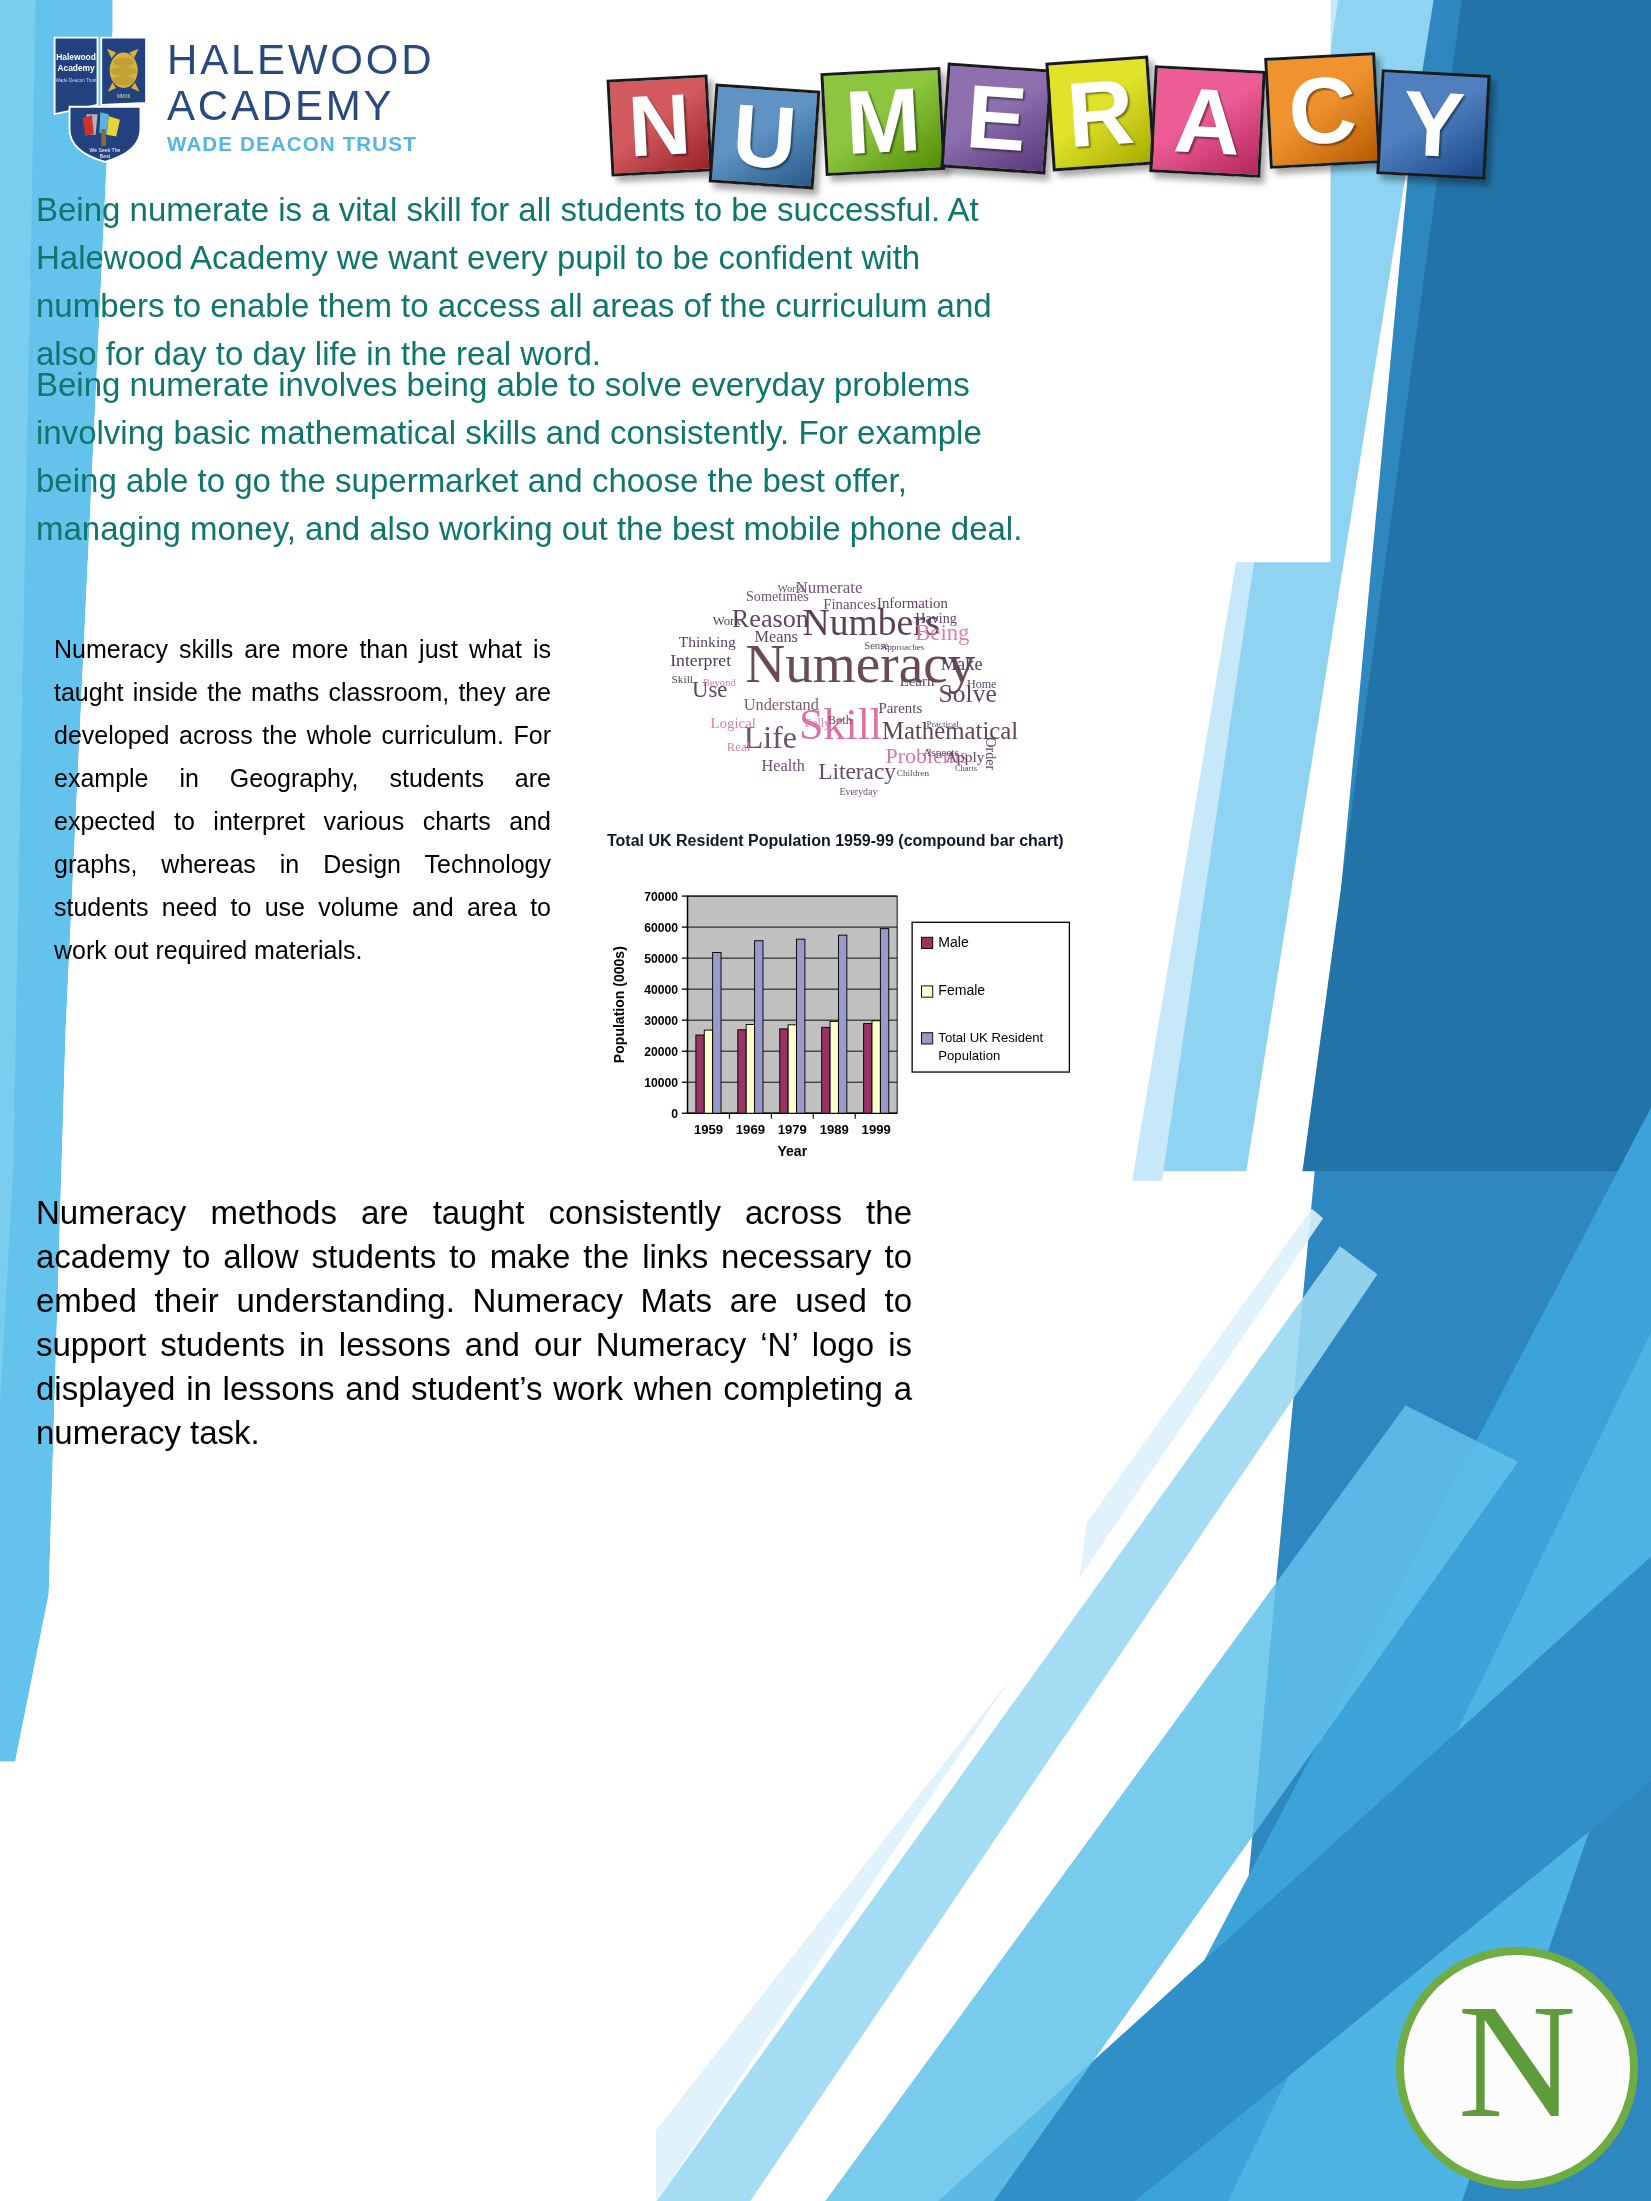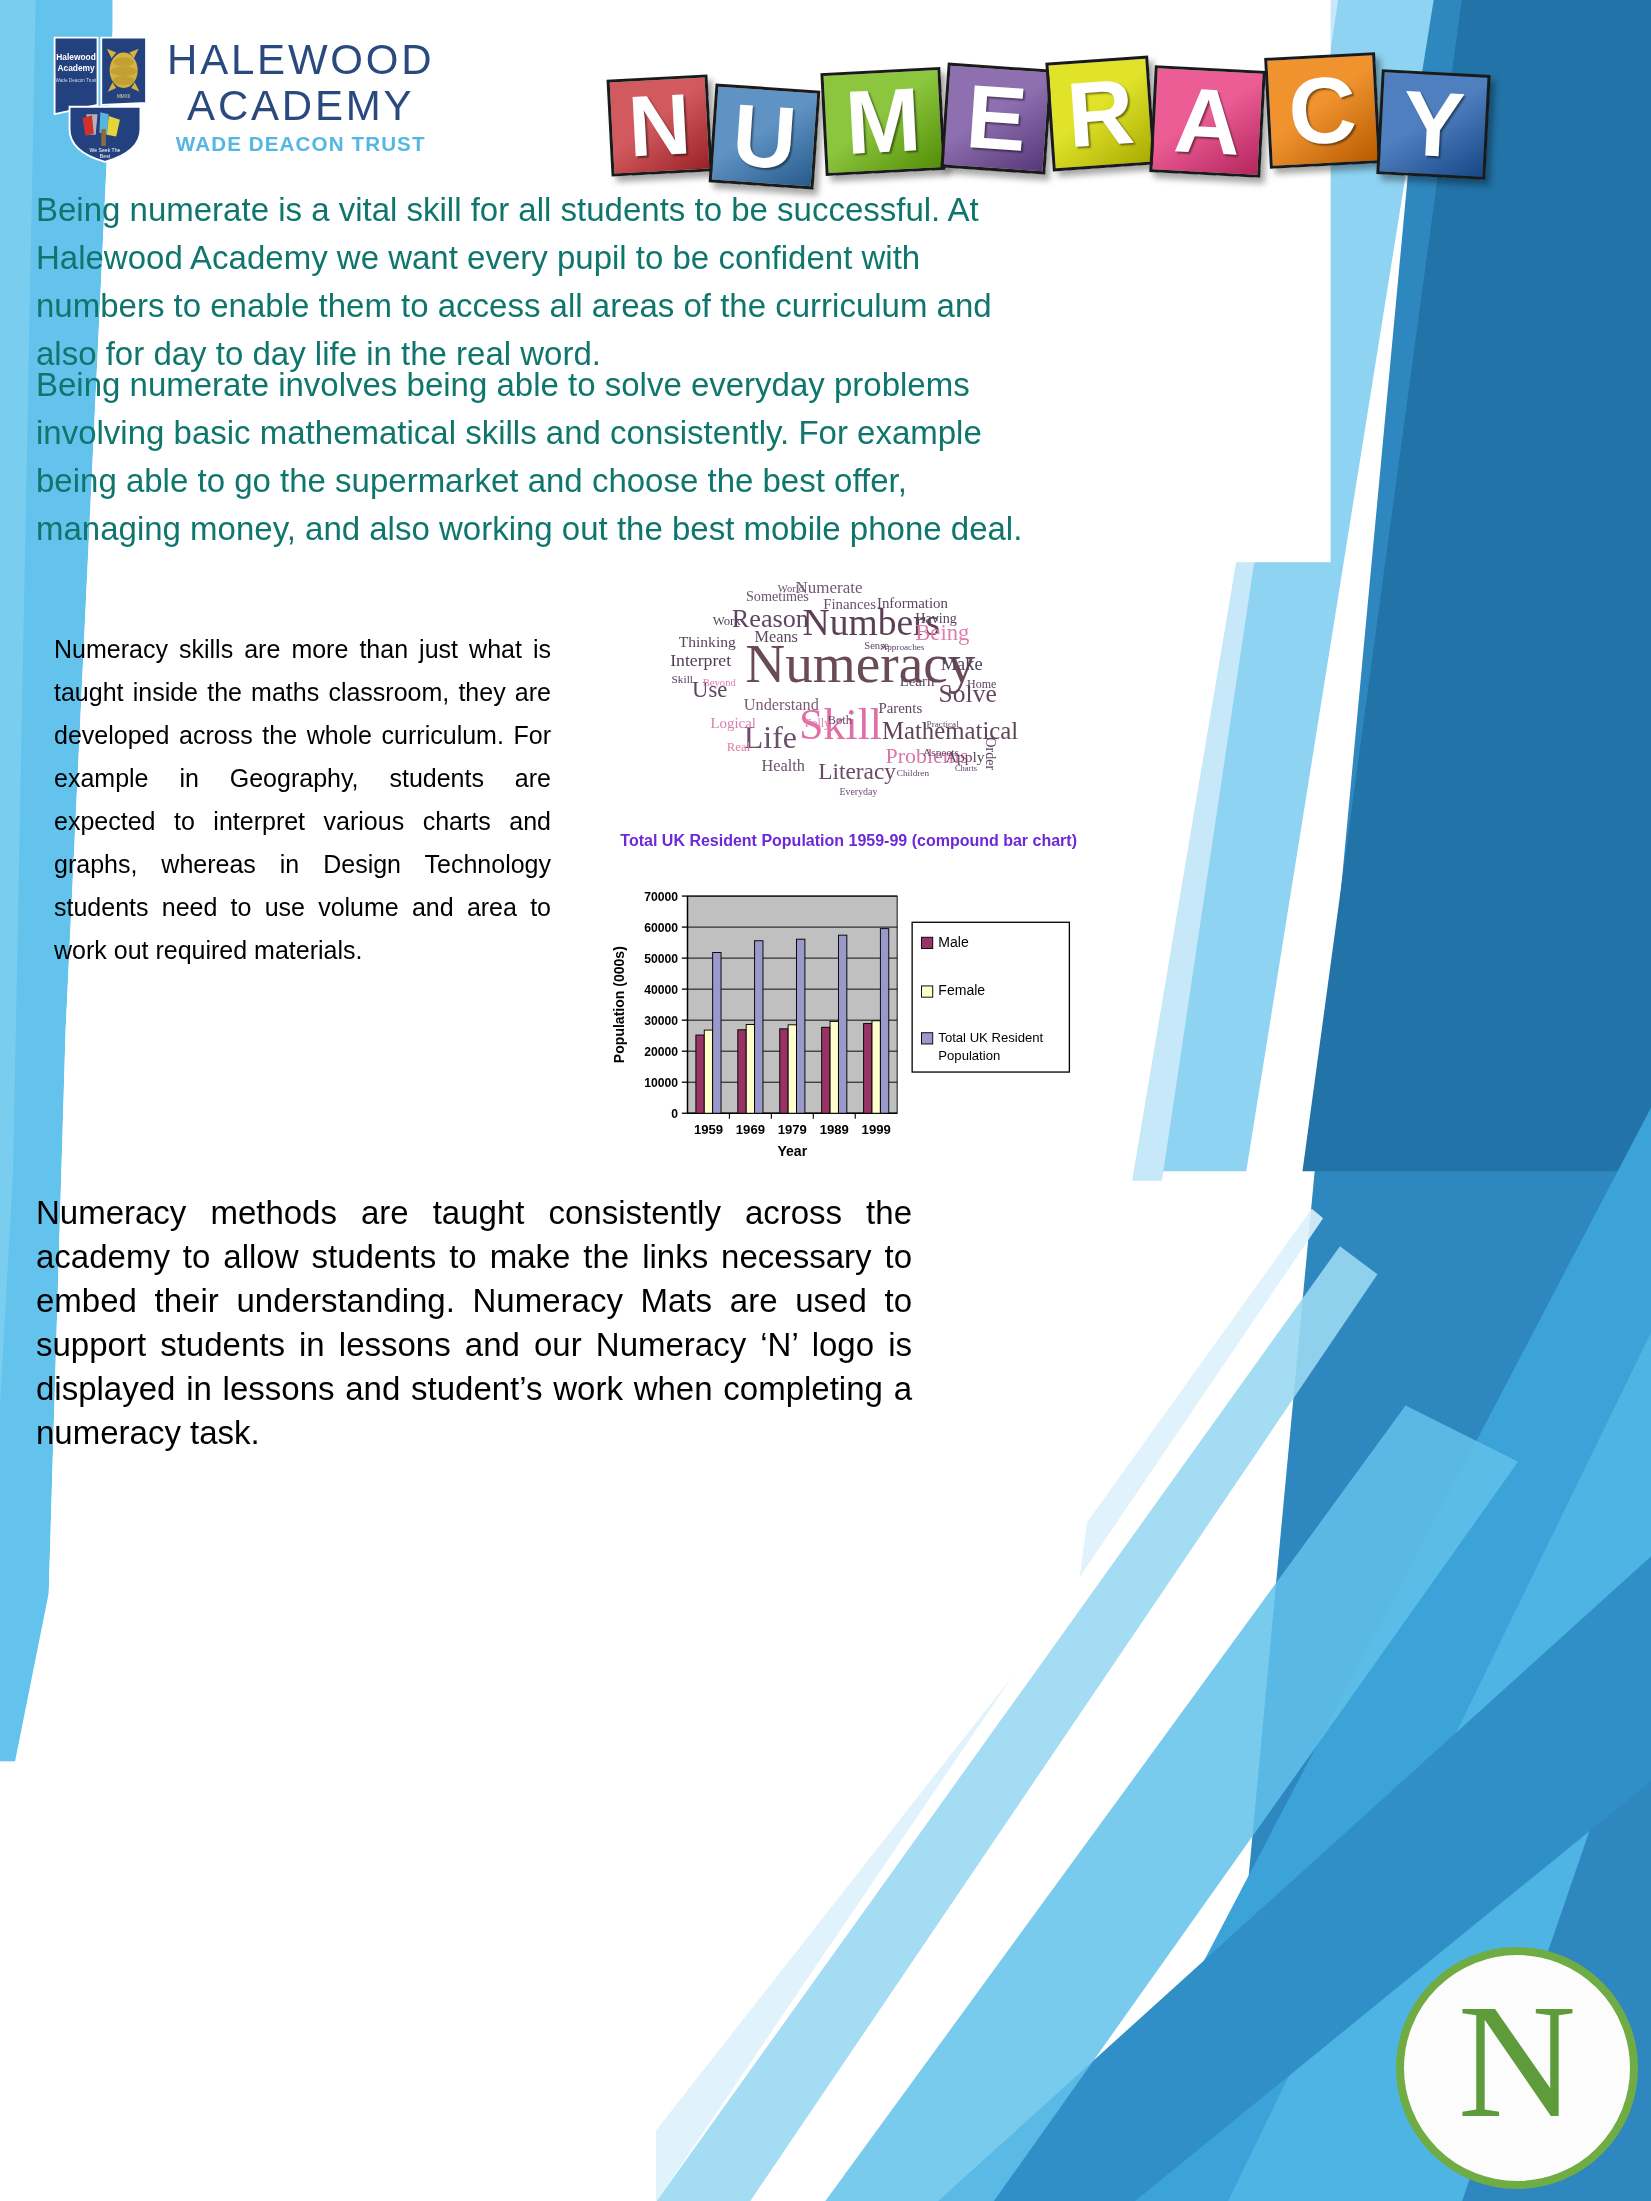--- a/index.html
+++ b/index.html
@@ -15,21 +15,21 @@
   #bg { position:absolute; inset:0; z-index:0; }
   #bg svg { display:block; width:1652px; height:2202px; }
 
   
   #sheet {
     position:absolute; inset:0; z-index:1;
   }
 
   
   #header {
-    position:absolute; left:0; top:0; width:1652px; height:178px;text-align:center;
+    position:absolute; left:0; top:0; width:1652px; height:178px;
   }
   .crest {
     position:absolute; left:49px; top:28px; width:103px; height:131px;
   }
   .crest svg { display:block; }
   .brandtext {
     position:absolute; left:167px; top:39px;
     line-height:1.0;
   }
   .brand-l1, .brand-l2 {
@@ -96,22 +96,22 @@
   }
   #wordcloud-panel svg { display:block; }
 
   
   #chart-panel {
     position:absolute; left:607px; top:823px; width:470px; height:347px;
     background:#ffffff; overflow:hidden;
   }
   #chart-title {
     position:absolute; left:0; top:6.6px; width:470px;
-    text-align:right; font-size:16px; font-weight:bold;
-    font-family:"Liberation Sans", sans-serif; color:#6d28d9;
+    text-align:left; font-size:16px; font-weight:bold;
+    font-family:"Liberation Sans", sans-serif; color:#0f172a;
     line-height:21.5px;
   }
   #chart-svg-wrap { position:absolute; left:0; top:58px; }
 
   
   #nbadge {
     position:absolute; left:1396px; top:1947px;
     width:242px; height:242px;
     border-radius:50%;
     background:#fbfcfb;

